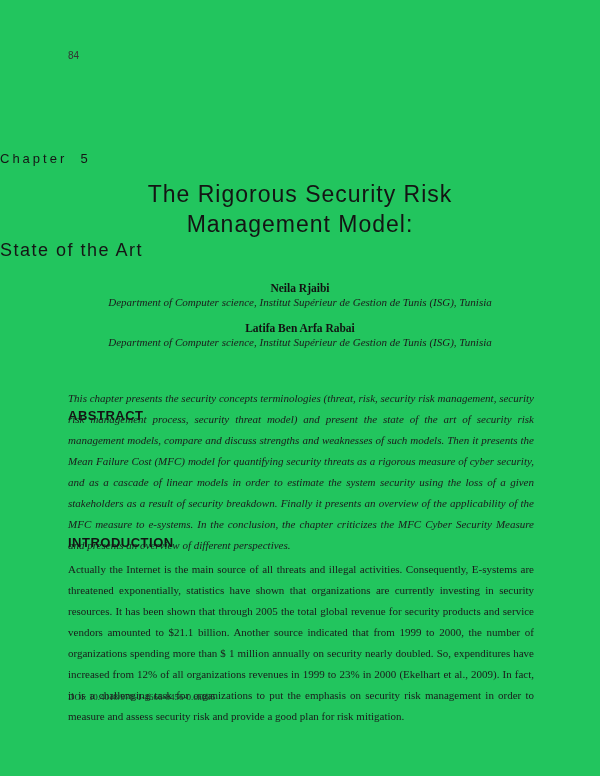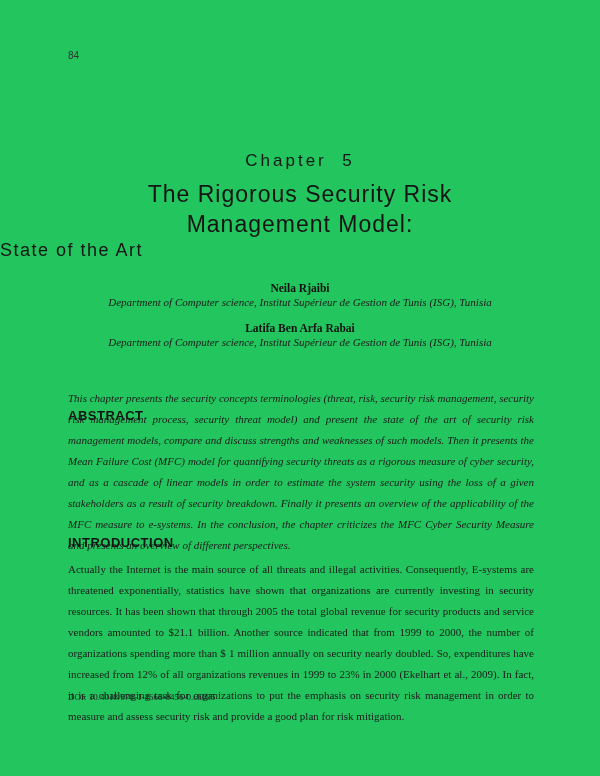--- a/index.html
+++ b/index.html
@@ -18,23 +18,22 @@
     left: 68px;
     font-family: "Liberation Sans", sans-serif;
     font-size: 10px;
     color: #333333;
   }
   .chapter-label {
     position: absolute;
     top: 151px;
     left: 0;
     width: 100%;
-    text-align: center;
     font-family: "Liberation Sans", sans-serif;
-    font-size: 17px;
+    font-size: 13px;
     letter-spacing: 3px;
     white-space: pre;
     color: #151515;
   }
   .chapter-title {
     position: absolute;
     top: 179px;
     left: 0;
     width: 100%;
     margin: 0;

